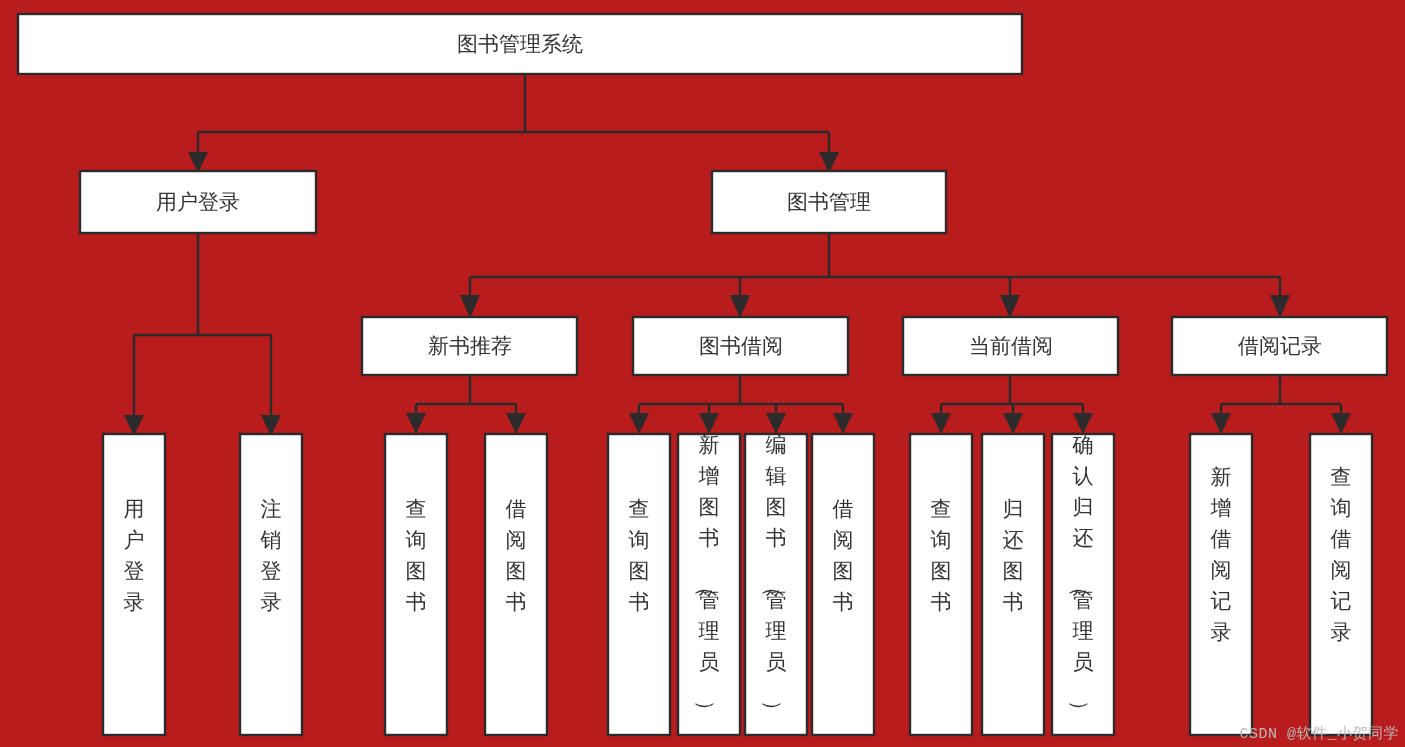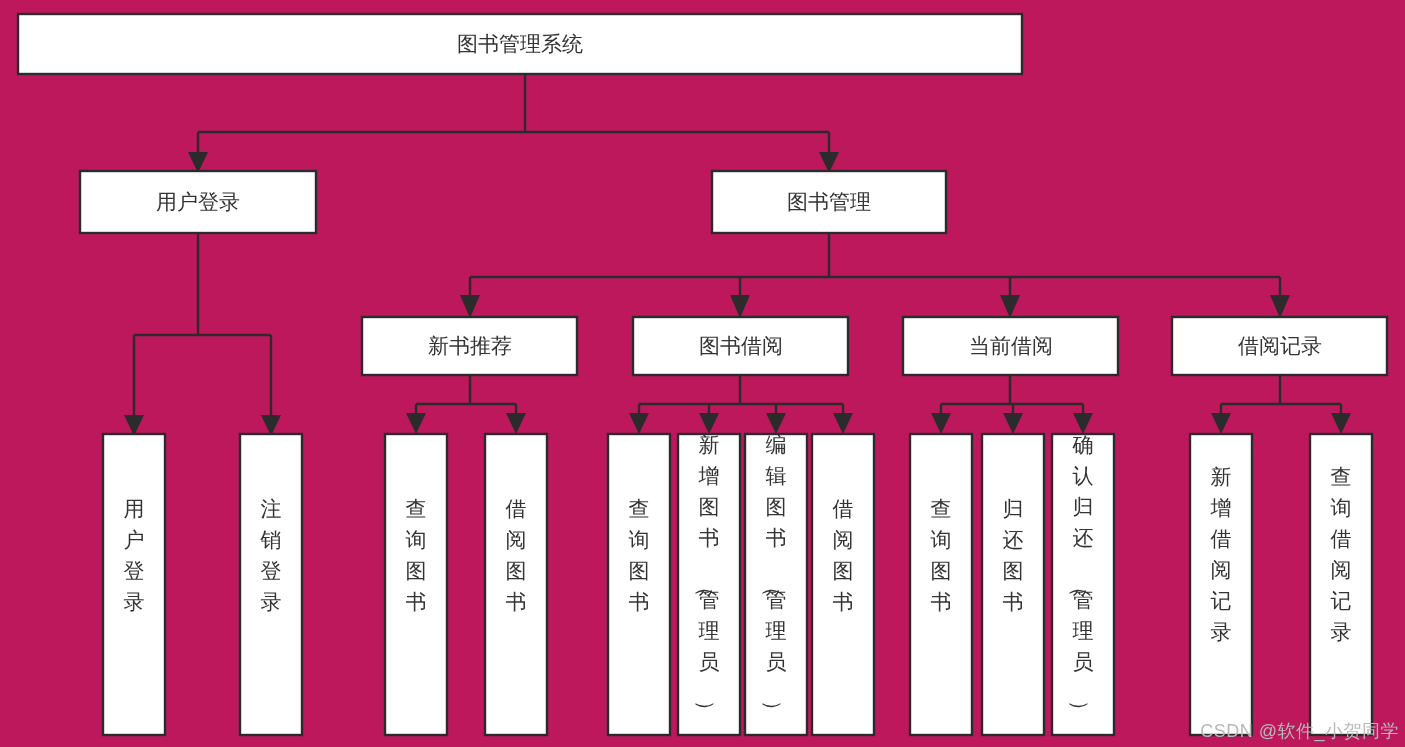--- a/index.html
+++ b/index.html
@@ -12,21 +12,21 @@
     width: 1405px;
     height: 747px;
     font-family: "DejaVu Sans", "Liberation Sans", sans-serif;
     overflow: hidden;
     position: relative;
   }
   #diagram-root {
     position: relative;
     width: 1405px;
     height: 747px;
-    background: #be185d;
+    background: #b91c1c;
   }
   svg#tree-svg {
     position: absolute;
     left: 0;
     top: 0;
     width: 1405px;
     height: 747px;
     display: block;
   }
   .node-box {
@@ -54,22 +54,22 @@
   .node-label-v {
     font-family: "DejaVu Sans", "Liberation Sans", sans-serif;
     font-size: 21px;
     fill: #333333;
     text-anchor: middle;
   }
   .watermark {
     position: absolute;
     right: 6px;
     bottom: 4px;
-    font-family: Liberation Sans, sans-serif;
-    font-size: 18px;
+    font-family: Liberation Mono, monospace;
+    font-size: 15px;
     color: #b8b8b8;
     white-space: nowrap;
     letter-spacing: 0.5px;
     user-select: none;
     text-align: center;
   }
 </style>
 </head>
 <body>
 

